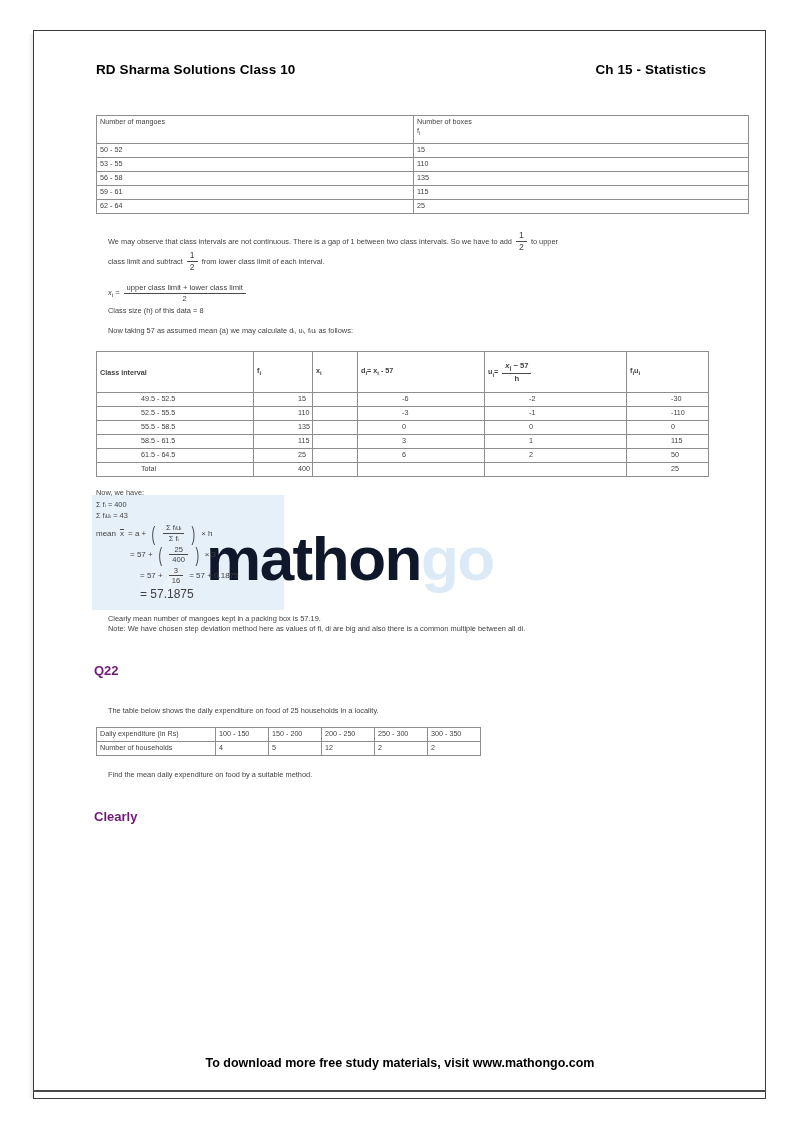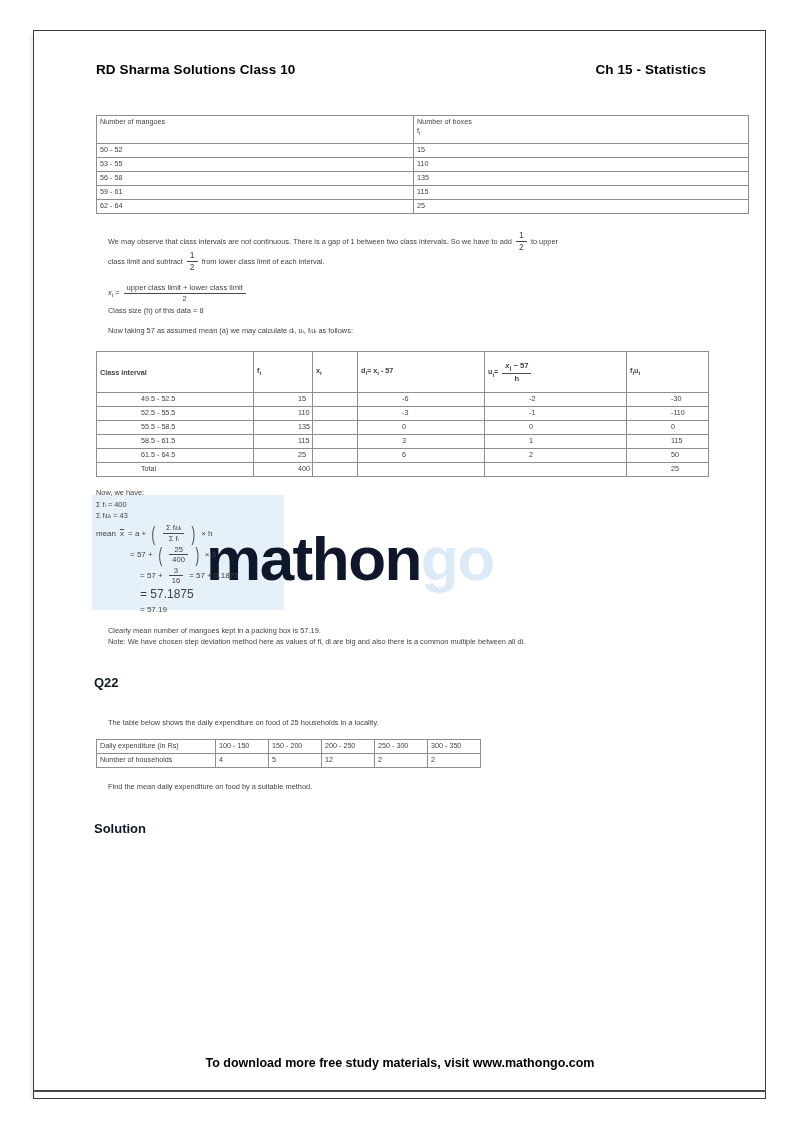--- a/index.html
+++ b/index.html
@@ -181,21 +181,21 @@
   }
   .overline {
     border-top: 0.8px solid #4a4a4a;
     padding-top: 0px;
     display: inline-block;
     line-height: 1.1;
   }
 
   
   .qhead {
-    color: #0f172a;
+    color: #701a75;
     font-weight: bold;
     font-size: 13px;
   }
 
   
   .watermark {
     position: absolute;
     left: 206px;
     top: 528px;
     font-size: 62px;
@@ -439,21 +439,20 @@
         <div class="mean-row ind3">
           <span>= 57 +</span>
           <span class="frac" style="top:0;">
             <span class="num">3</span>
             <span class="den">16</span>
           </span>
           <span>= 57 + 0.1875</span>
         </div>
 
         <div class="line ind3" style="font-size:12px;">= 57.1875</div>
-        <div class="line ind3" style="font-size:8px;">= 57.19</div>
       </div>
     </div>
 
     <div class="spacer-10"></div>
 
     <div class="para">Clearly mean number of mangoes kept in a packing box is 57.19.</div>
     <div class="para">Note: We have chosen step deviation method here as values of fi, di are big and also there is a common multiple between all di.</div>
 
     <div class="spacer-28"></div>
 
@@ -485,18 +484,18 @@
       </tr>
     </tbody>
       </table>
 
     <div class="spacer-14"></div>
 
     <div class="para">Find the mean daily expenditure on food by a suitable method.</div>
 
     <div class="spacer-28"></div>
 
-    <div class="qhead" style="margin-left:-2px;">Solution</div>
+    <div class="qhead" style="margin-left:-2px;">Clearly</div>
   </div>
 
   <div class="doc-footer">To download more free study materials, visit www.mathongo.com</div>
   <div class="footer-rule"></div>
 </div>
 
 </body></html>

